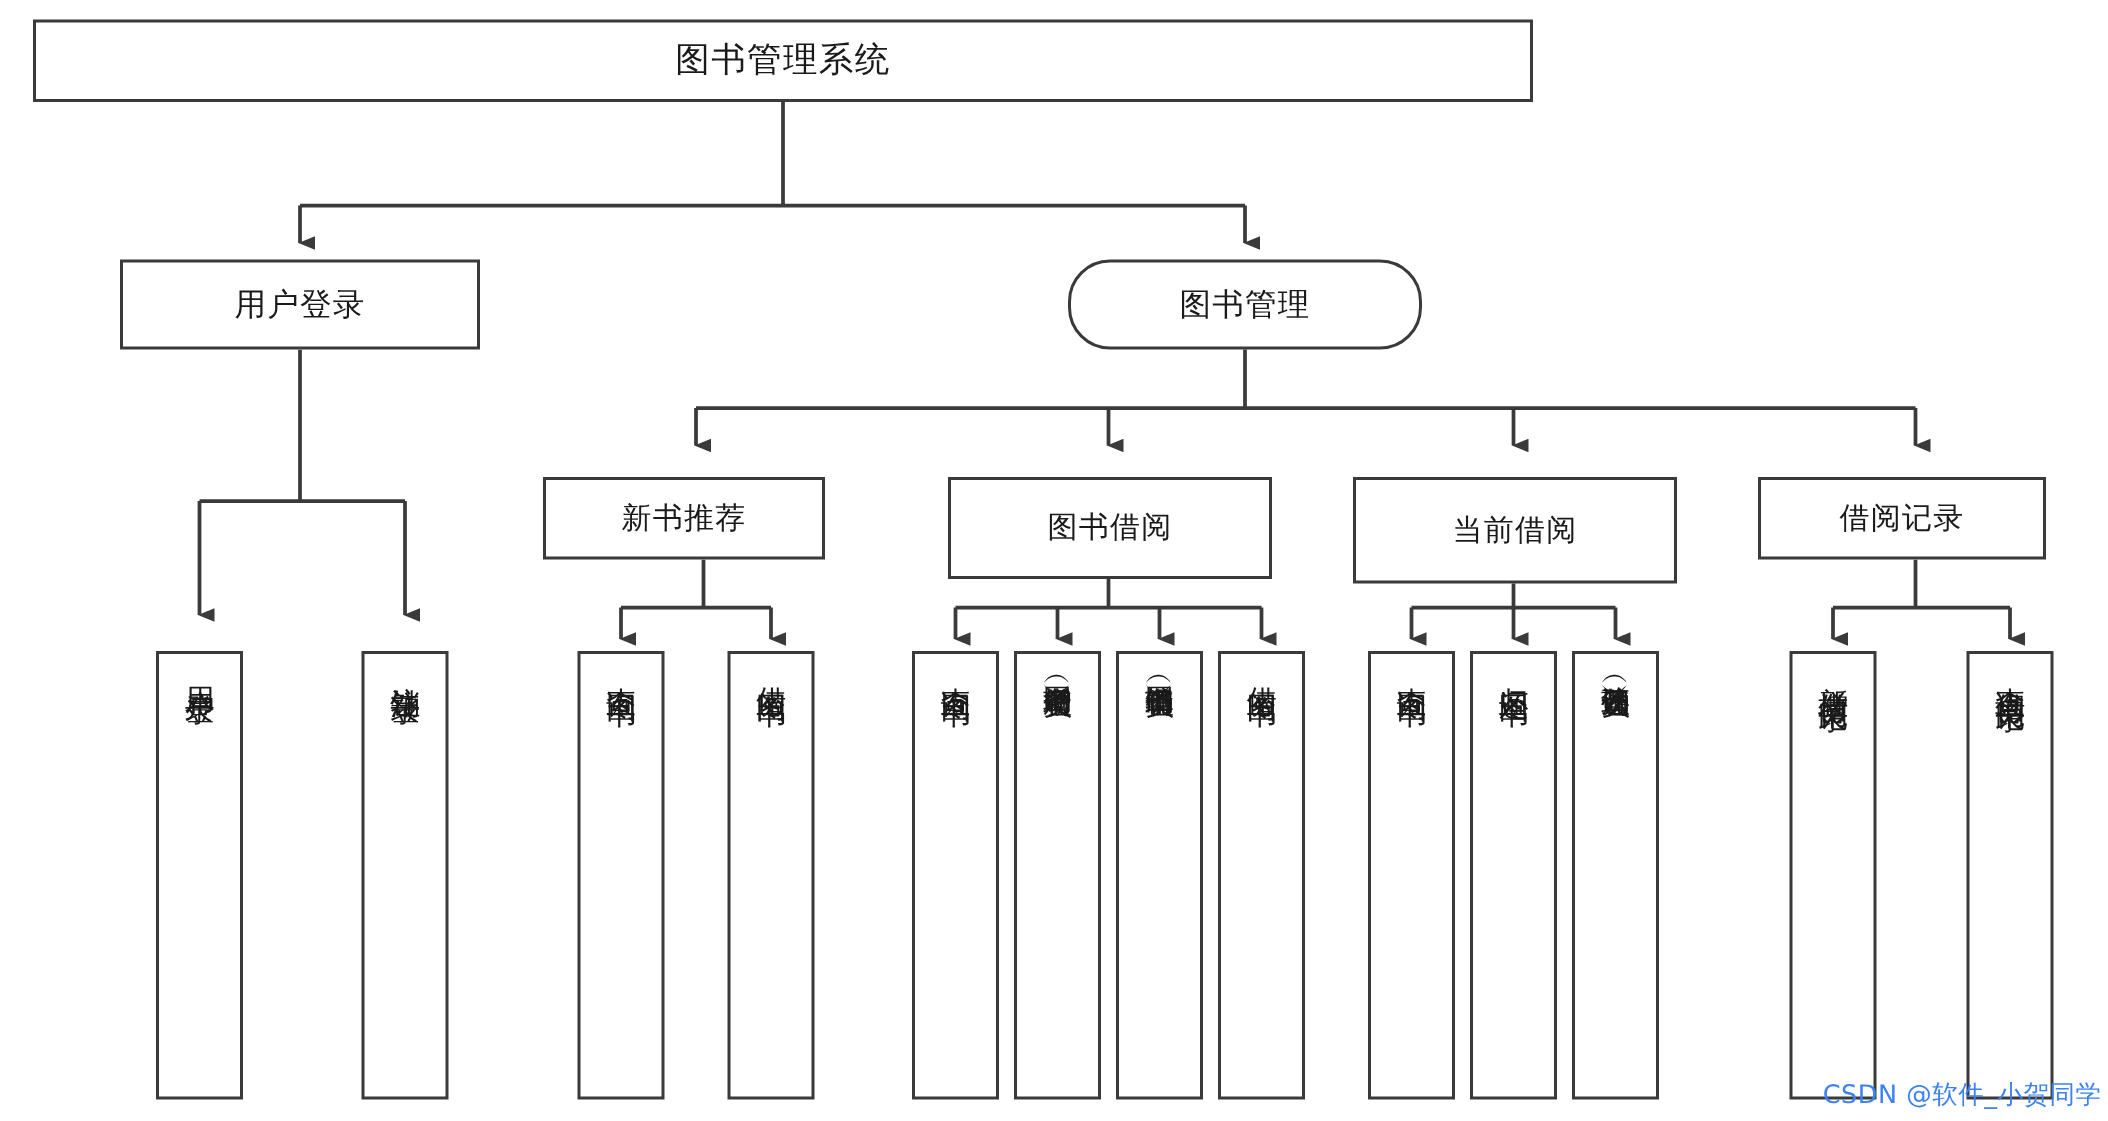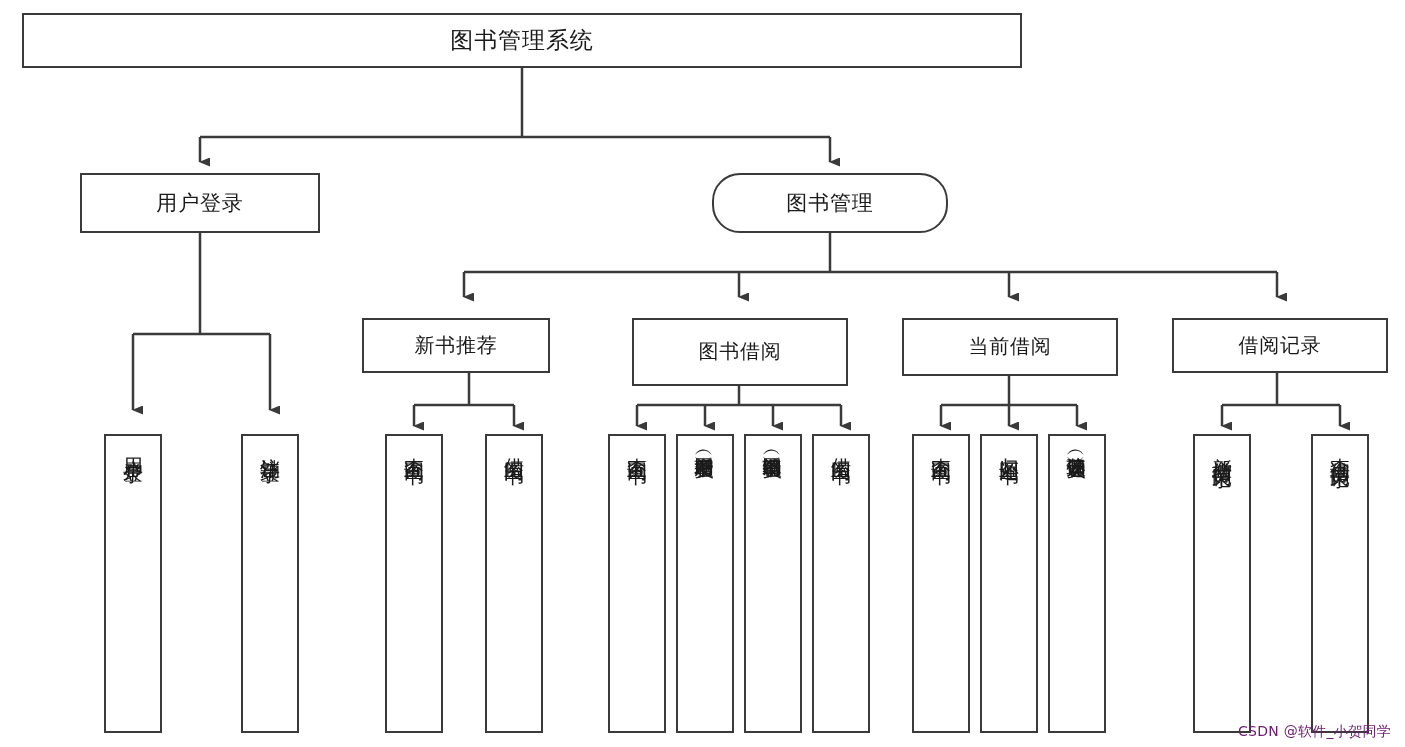--- a/index.html
+++ b/index.html
@@ -72,24 +72,24 @@
   
   .node.leaf.long .node-label {
     font-size: 19px;
     letter-spacing: 0.02em;
   }
 
   
   #watermark {
     position: absolute;
     z-index: 3;
-    right: 14px;
+    right: 4px;
     bottom: 6px;
-    font-size: 14px;
-    color: #701a75;
+    font-size: 17px;
+    color: #3b82f6;
     white-space: nowrap;
     letter-spacing: 0.02em;
   }
 </style>
 </head>
 <body>
 
 <div id="diagram-root">
 
   <svg id="connector-layer" viewBox="0 0 1405 747" width="1405" height="747" xmlns="http://www.w3.org/2000/svg">
@@ -157,25 +157,25 @@
   </div>
 
   <div class="node level-2 horizontal" style="left:362px; top:318px; width:188px; height:55px;">
     <span class="node-label">新书推荐</span>
   </div>
 
   <div class="node level-2 horizontal" style="left:632px; top:318px; width:216px; height:68px;">
     <span class="node-label">图书借阅</span>
   </div>
 
-  <div class="node level-2 horizontal" style="left:902px; top:318px; width:216px; height:58px;">
+  <div class="node level-2 horizontal" style="left:902px; top:318px; width:216px; height:71px;">
     <span class="node-label">当前借阅</span>
   </div>
 
-  <div class="node level-2 horizontal" style="left:1172px; top:318px; width:216px; height:55px;">
+  <div class="node level-2 horizontal" style="left:1172px; top:318px; width:192px; height:55px;">
     <span class="node-label">借阅记录</span>
   </div>
 
   <div class="node leaf" style="left:104px; top:434px; width:58px; height:299px;">
     <span class="node-label">用户登录</span>
   </div>
   <div class="node leaf" style="left:241px; top:434px; width:58px; height:299px;">
     <span class="node-label">注销登录</span>
   </div>
 

